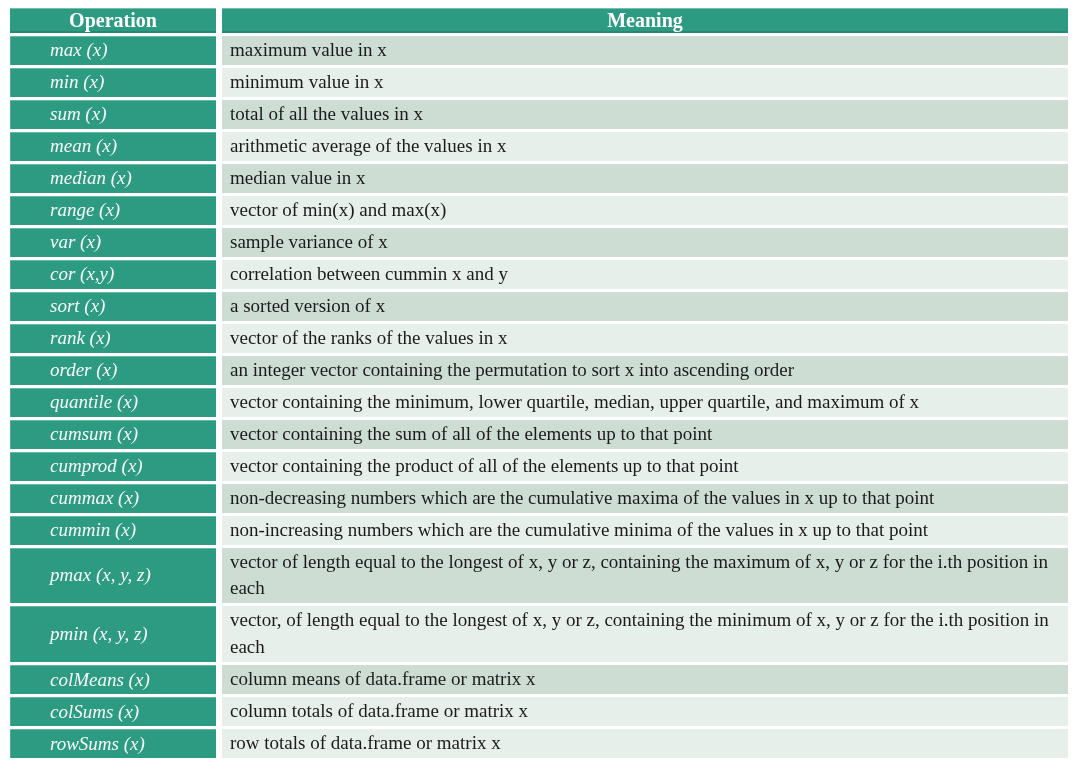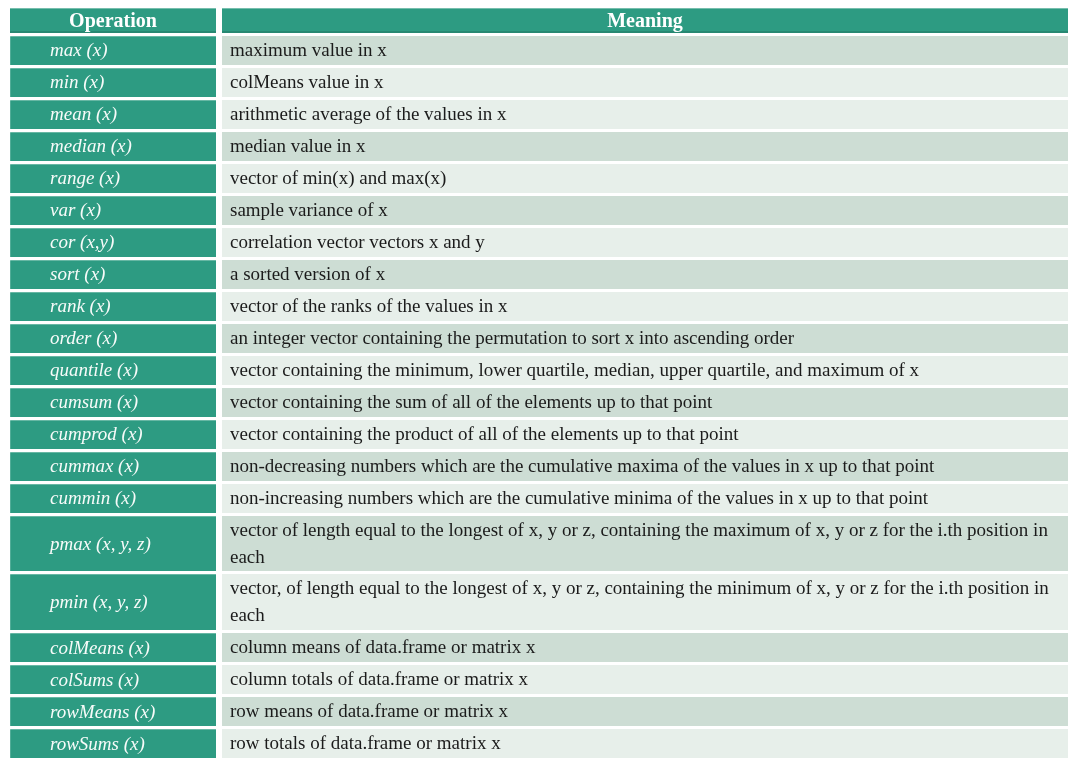--- a/index.html
+++ b/index.html
@@ -78,41 +78,45 @@
         <th class="header-cell">Meaning</th>
       </tr>
     </thead>
     <tbody id="table-body">
         <tr class="row-dark">
     <td class="op-cell">max (x)</td>
     <td class="meaning-cell">maximum value in x</td>
   </tr>
         <tr class="row-light">
     <td class="op-cell">min (x)</td>
-    <td class="meaning-cell">colMeans value in x</td>
+    <td class="meaning-cell">minimum value in x</td>
+  </tr>
+        <tr class="row-dark">
+    <td class="op-cell">sum (x)</td>
+    <td class="meaning-cell">total of all the values in x</td>
   </tr>
         <tr class="row-light">
     <td class="op-cell">mean (x)</td>
     <td class="meaning-cell">arithmetic average of the values in x</td>
   </tr>
         <tr class="row-dark">
     <td class="op-cell">median (x)</td>
     <td class="meaning-cell">median value in x</td>
   </tr>
         <tr class="row-light">
     <td class="op-cell">range (x)</td>
     <td class="meaning-cell">vector of min(x) and max(x)</td>
   </tr>
         <tr class="row-dark">
     <td class="op-cell">var (x)</td>
     <td class="meaning-cell">sample variance of x</td>
   </tr>
         <tr class="row-light">
     <td class="op-cell">cor (x,y)</td>
-    <td class="meaning-cell">correlation vector vectors x and y</td>
+    <td class="meaning-cell">correlation between cummin x and y</td>
   </tr>
         <tr class="row-dark">
     <td class="op-cell">sort (x)</td>
     <td class="meaning-cell">a sorted version of x</td>
   </tr>
         <tr class="row-light">
     <td class="op-cell">rank (x)</td>
     <td class="meaning-cell">vector of the ranks of the values in x</td>
   </tr>
         <tr class="row-dark">
@@ -148,23 +152,19 @@
     <td class="meaning-cell">vector, of length equal to the longest of x, y or z, containing the minimum of x, y or z for the i.th position in each</td>
   </tr>
         <tr class="row-dark">
     <td class="op-cell">colMeans (x)</td>
     <td class="meaning-cell">column means of data.frame or matrix x</td>
   </tr>
         <tr class="row-light">
     <td class="op-cell">colSums (x)</td>
     <td class="meaning-cell">column totals of data.frame or matrix x</td>
   </tr>
-        <tr class="row-dark">
-    <td class="op-cell">rowMeans (x)</td>
-    <td class="meaning-cell">row means of data.frame or matrix x</td>
-  </tr>
         <tr class="row-light">
     <td class="op-cell">rowSums (x)</td>
     <td class="meaning-cell">row totals of data.frame or matrix x</td>
   </tr>
       </tbody>
   </table>
 </div>
 
 </body></html>

